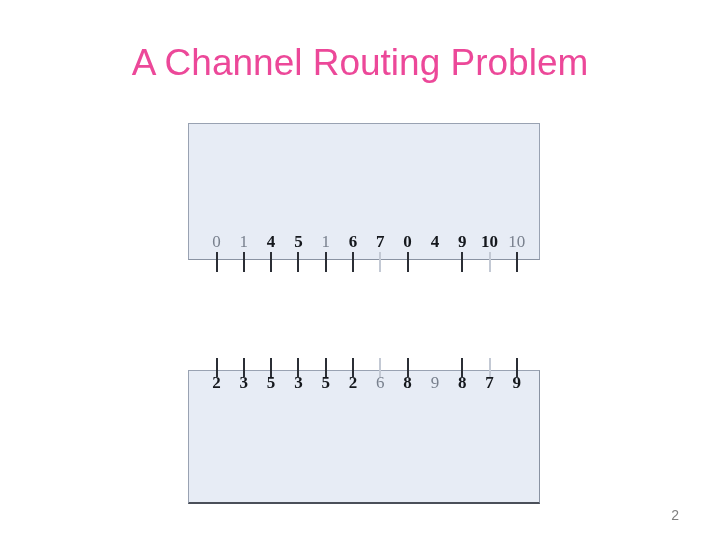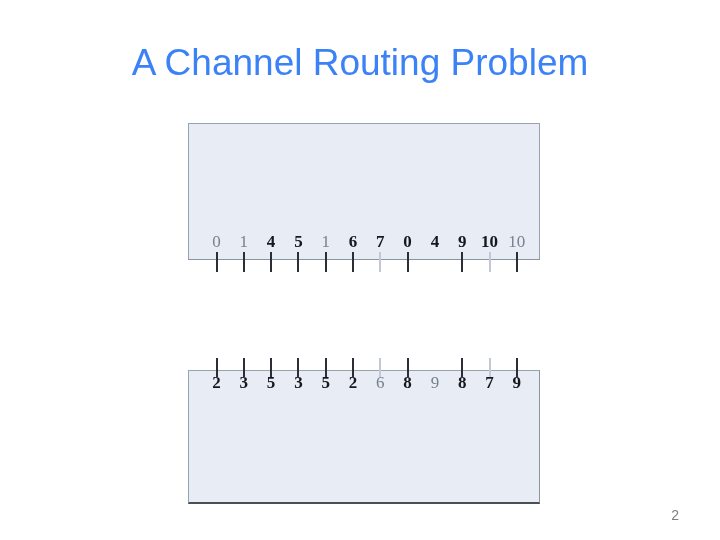--- a/index.html
+++ b/index.html
@@ -2,21 +2,21 @@
 <html><head>
 <meta charset="utf-8">
 <style>
   html,body { margin:0; padding:0; background:#ffffff; }
   .slide {
     position:relative; width:720px; height:540px; background:#ffffff;
     overflow:hidden; font-family:"Liberation Sans", sans-serif;
   }
   .title {
     position:absolute; left:0; top:42px; width:720px; margin:0;
-    text-align:center; font-size:37px; font-weight:400; color:#3b82f6;
+    text-align:center; font-size:37px; font-weight:400; color:#ec4899;
     letter-spacing:0px; font-family:"Liberation Sans", sans-serif;
   }
   .box {
     position:absolute; left:188px; width:352px; box-sizing:border-box;
     background:#e7ecf5; border:1px solid #99a2b2;
   }
   .box.top-box    { top:123px; height:137px; border-bottom-color:#8a93a2; }
   .box.bottom-box { top:370px; height:134px; border-bottom:2px solid #4a4f59; border-right-color:#8a93a2; }
 
   .pin-col {

